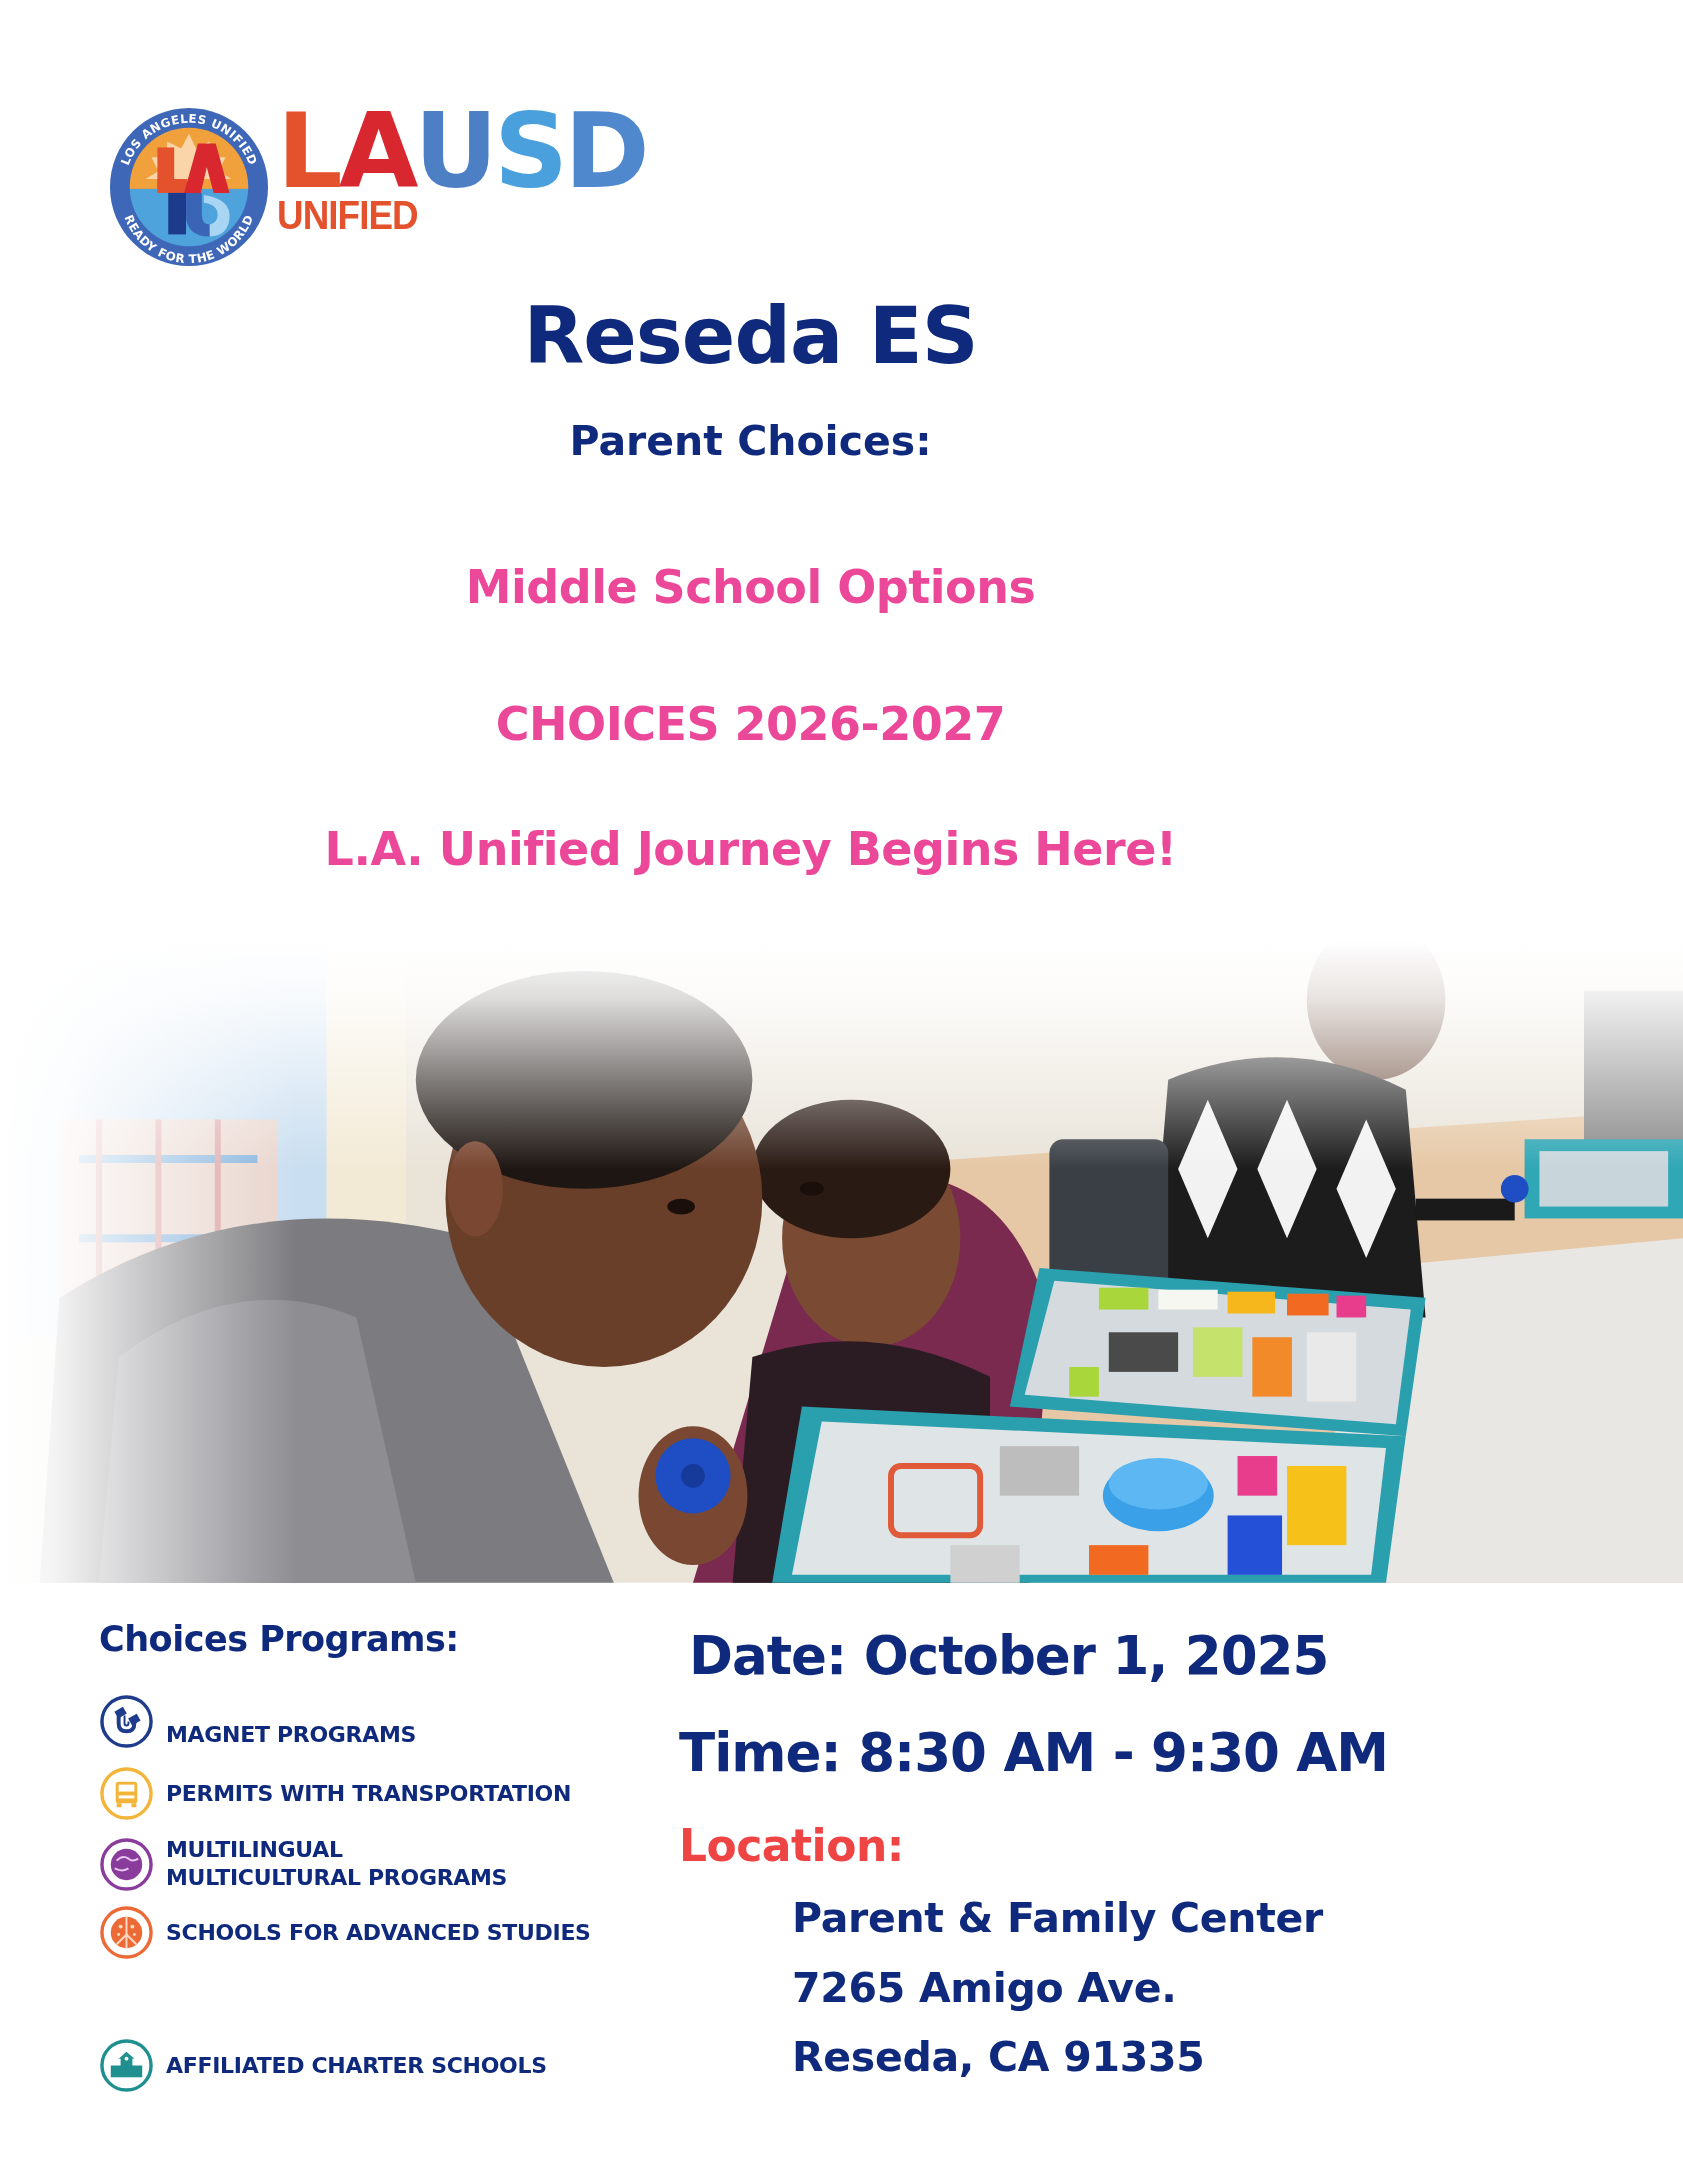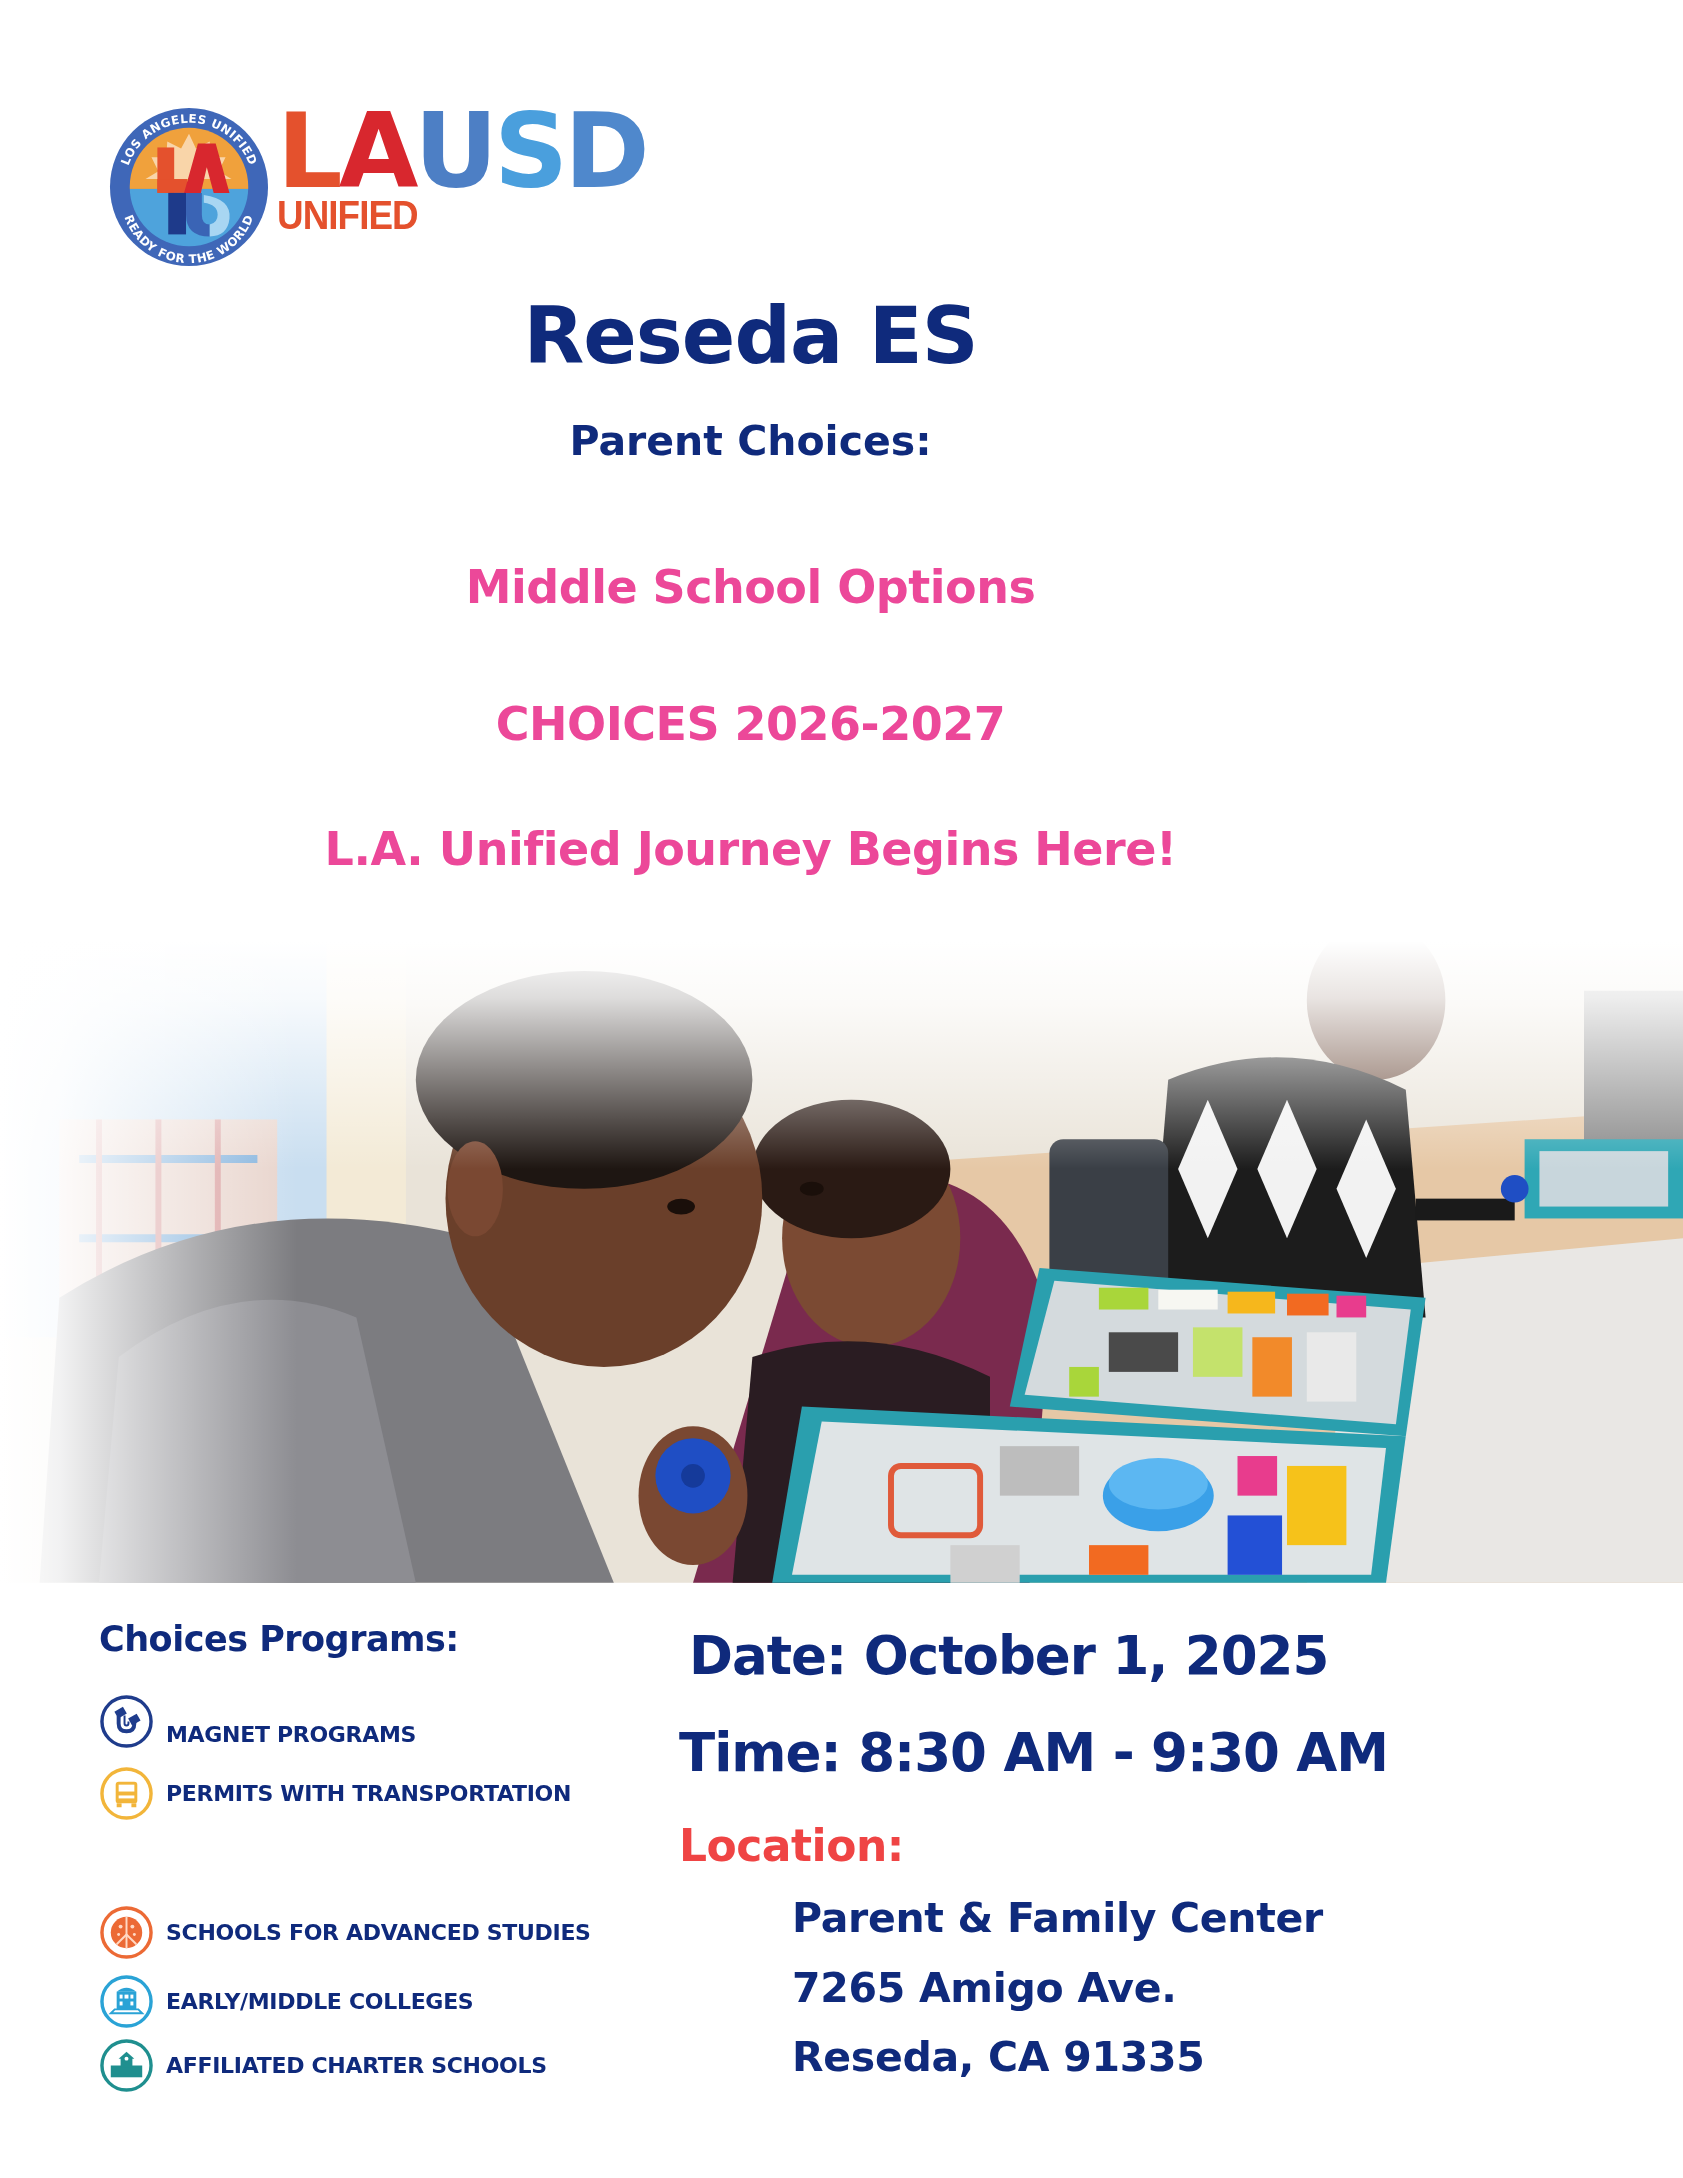--- a/index.html
+++ b/index.html
@@ -206,50 +206,45 @@
       <circle cx="28" cy="28" r="25" fill="none" stroke="#f2b53a" stroke-width="3.5"></circle>
       <rect x="17" y="16" width="22" height="22" rx="3" fill="#f2b53a"></rect>
       <rect x="20" y="19" width="16" height="7" fill="#ffffff"></rect>
       <rect x="20" y="30" width="16" height="3" fill="#ffffff"></rect>
       <rect x="18" y="38" width="5" height="4" fill="#f2b53a"></rect>
       <rect x="33" y="38" width="5" height="4" fill="#f2b53a"></rect>
     </svg>
     <span class="lbl">PERMITS WITH TRANSPORTATION</span>
   </div>
 
+  <div class="prog" style="top:220px;">
+    <svg class="ic" viewBox="0 0 56 56">
+      <circle cx="28" cy="28" r="25" fill="none" stroke="#8a3c9c" stroke-width="3.5"></circle>
+      <circle cx="28" cy="28" r="16" fill="#8a3c9c"></circle>
+      <path d="M 18 24 Q 24 18 30 22 Q 34 26 40 22" fill="none" stroke="#e8c8f0" stroke-width="2"></path>
+      <path d="M 16 32 Q 24 36 30 32" fill="none" stroke="#e8c8f0" stroke-width="2"></path>
+    </svg>
+    <span class="lbl"><span>MULTILINGUAL</span><br><span>MULTICULTURAL PROGRAMS</span></span>
+  </div>
 
   <div class="prog" style="top:289px;">
     <svg class="ic" viewBox="0 0 56 56">
       <circle cx="28" cy="28" r="25" fill="none" stroke="#ec6a35" stroke-width="3.5"></circle>
       <circle cx="28" cy="28" r="16" fill="#ec6a35"></circle>
       <line x1="28" y1="12" x2="28" y2="44" stroke="#ffd9c4" stroke-width="2"></line>
       <line x1="28" y1="30" x2="18" y2="40" stroke="#ffd9c4" stroke-width="2"></line>
       <line x1="28" y1="30" x2="38" y2="40" stroke="#ffd9c4" stroke-width="2"></line>
       <circle cx="22" cy="22" r="2" fill="#ffd9c4"></circle>
         <circle cx="34" cy="22" r="2" fill="#ffd9c4"></circle>
       <circle cx="20" cy="30" r="1.5" fill="#ffd9c4"></circle>
         <circle cx="36" cy="30" r="1.5" fill="#ffd9c4"></circle>
     </svg>
     <span class="lbl">SCHOOLS FOR ADVANCED STUDIES</span>
   </div>
 
-  <div class="prog" style="top:358px;">
-    <svg class="ic" viewBox="0 0 56 56">
-      <circle cx="28" cy="28" r="25" fill="none" stroke="#2aa3d6" stroke-width="3.5"></circle>
-      <path d="M 18 18 Q 28 10 38 18 Z" fill="#2aa3d6"></path>
-      <rect x="18" y="18" width="20" height="18" fill="#2aa3d6"></rect>
-      <rect x="21" y="21" width="3" height="4" fill="#ffffff"></rect>
-        <rect x="26" y="21" width="4" height="4" fill="#ffffff"></rect>
-        <rect x="32" y="21" width="3" height="4" fill="#ffffff"></rect>
-      <rect x="21" y="28" width="3" height="4" fill="#ffffff"></rect>
-        <rect x="32" y="28" width="3" height="4" fill="#ffffff"></rect>
-      <polygon points="12,40 44,40 40,36 16,36" fill="none" stroke="#2aa3d6" stroke-width="2"></polygon>
-    </svg>
-    <span class="lbl">EARLY/MIDDLE COLLEGES</span>
-  </div>
 
   <div class="prog" style="top:422px;align-items:center;">
     <svg class="ic" viewBox="0 0 56 56">
       <circle cx="28" cy="28" r="25" fill="none" stroke="#1f8f8f" stroke-width="3.5"></circle>
       <rect x="12" y="28" width="32" height="12" fill="#1f8f8f"></rect>
       <rect x="22" y="20" width="12" height="10" fill="#1f8f8f"></rect>
       <polygon points="20,21 28,14 36,21" fill="#1f8f8f"></polygon>
       <circle cx="28" cy="21" r="2" fill="#ffffff"></circle>
     </svg>
     <span class="lbl">AFFILIATED CHARTER SCHOOLS</span>

